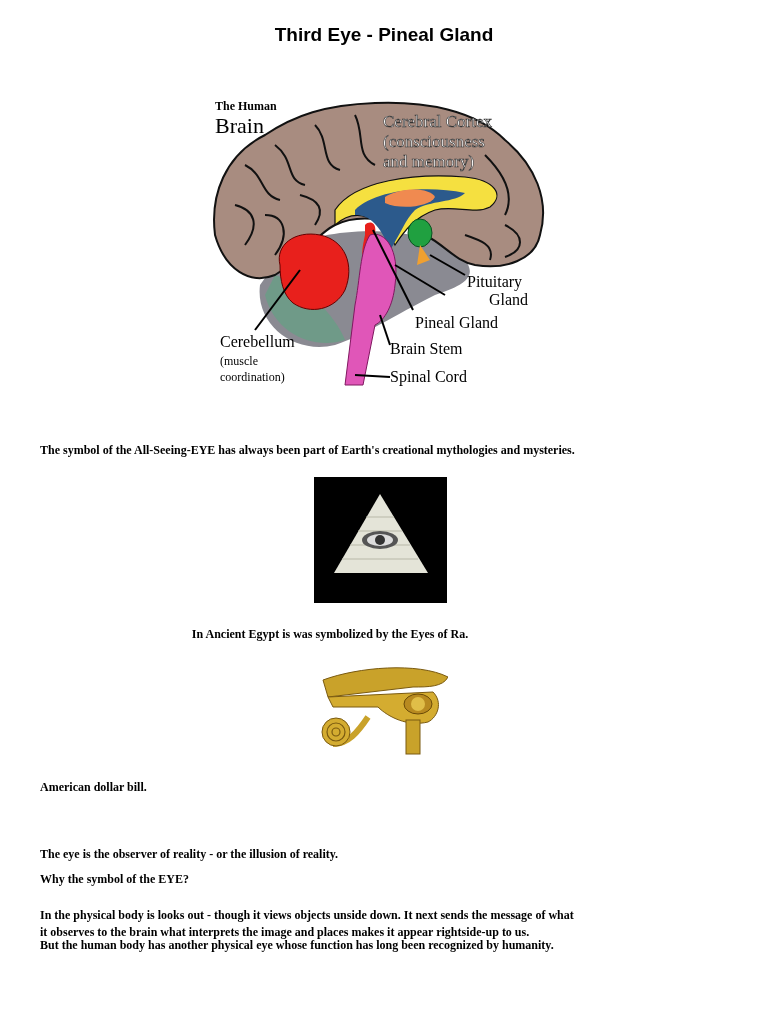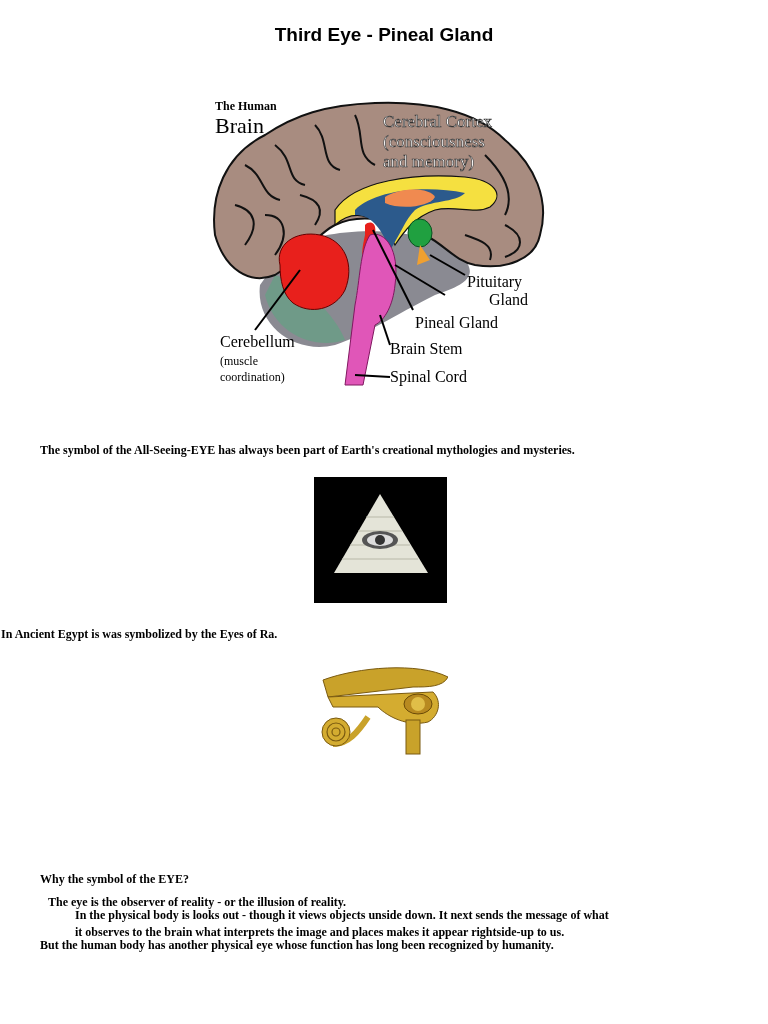--- a/index.html
+++ b/index.html
@@ -5,21 +5,21 @@
   html, body { margin: 0; padding: 0; background: #ffffff; }
   body { width: 768px; height: 1024px; position: relative; overflow: hidden; color: #000; }
   .title {
     position: absolute; left: 0; width: 768px; top: 24px; text-align: center;
     font-family: "Liberation Sans", sans-serif; font-weight: bold; font-size: 19px;
   }
   .p {
     position: absolute; left: 40px; width: 690px;
     font-family: "Liberation Serif", serif; font-weight: bold; font-size: 12px; line-height: 17px;
   }
-  .center { text-align: left; left: 1px; width: 636px; }
+  .center { text-align: center; left: 12px; width: 636px; }
   .fig { position: absolute; }
   .brain-label { font-family: "Liberation Serif", serif; fill: #000; }
   .cortex-label { font-family: "Liberation Serif", serif; fill: #fff; stroke: #333; stroke-width: 0.6; }
 </style>
 </head>
 <body>
 
 <div class="title">Third Eye - Pineal Gland</div>
 
 <svg class="fig" style="left:205px; top:85px;" width="350" height="310" viewBox="0 0 350 310">
@@ -104,23 +104,24 @@
   <ellipse cx="100" cy="42" rx="14" ry="10" fill="#b88a20" stroke="#6a4a08" stroke-width="1"></ellipse>
   <circle cx="100" cy="42" r="7" fill="#e0be48"></circle>
   <path d="M50 55 C40 70 30 82 15 82" stroke="#c9a22a" stroke-width="6" fill="none"></path>
   <circle cx="18" cy="70" r="14" fill="#d4ac30" stroke="#7a5a10" stroke-width="1"></circle>
   <circle cx="18" cy="70" r="9" fill="none" stroke="#7a5a10" stroke-width="1.2"></circle>
   <circle cx="18" cy="70" r="4" fill="none" stroke="#7a5a10" stroke-width="1.2"></circle>
   <rect x="88" y="58" width="14" height="34" fill="#c9a22a" stroke="#7a5a10" stroke-width="1"></rect>
 </svg>
 
 <div class="p" style="top:779px;">
+  <div>American dollar bill.</div>
 </div>
 
 <div class="p" style="top:834px;margin-top:37px;">Why the symbol of the EYE?</div>
-<div class="p" style="top:894px;margin-left:8px;">The eye is the observer of reality - or the illusion of reality.</div>
+<div class="p" style="top:846px;">The eye is the observer of reality - or the illusion of reality.</div>
 
-<div class="p" style="top:907px;margin-left:35px;">
+<div class="p" style="top:907px;">
   <div>In the physical body is looks out - though it views objects unside down. It next sends the message of what</div>
   <div>it observes to the brain what interprets the image and places makes it appear rightside-up to us.</div>
 </div>
 
 <div class="p" style="top:937px;">But the human body has another physical eye whose function has long been recognized by humanity.</div>
 
 </body></html>

